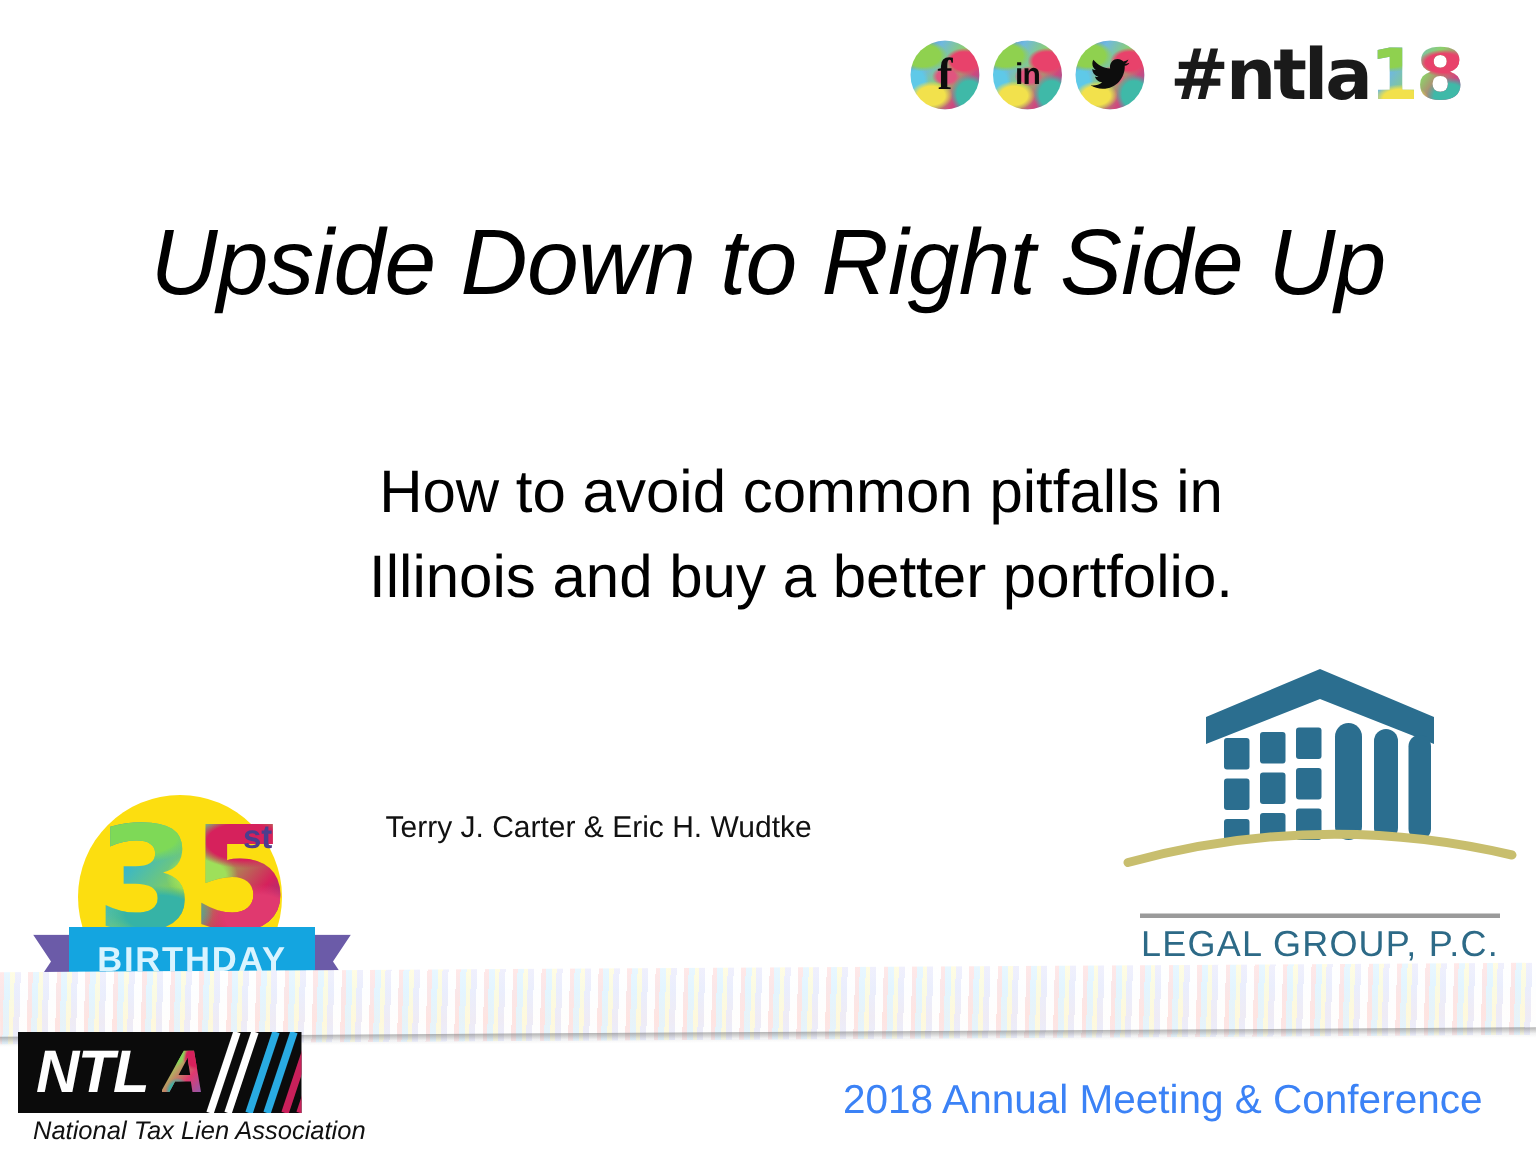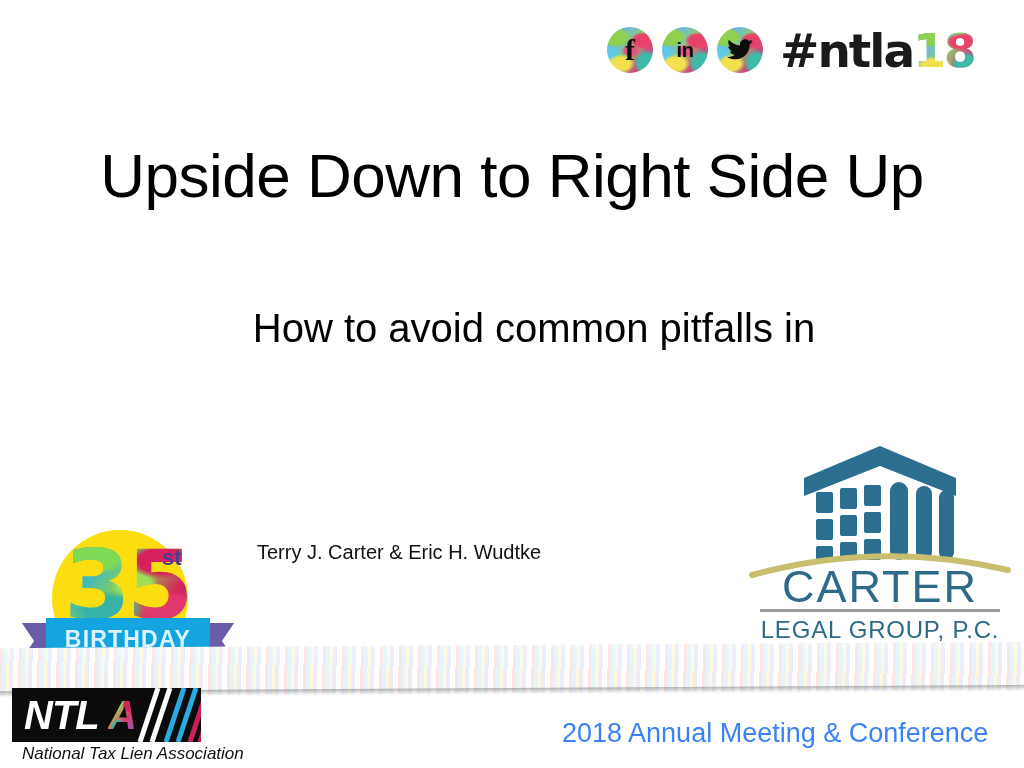--- a/index.html
+++ b/index.html
@@ -102,20 +102,21 @@
     left: 0;
     top: 143px;
     width: 1024px;
     text-align: center;
     font-size: 62px;
     font-weight: 400;
     color: #000000;
     letter-spacing: -0.5px;
     line-height: 1.05;
     white-space: nowrap;
+    font-style: italic;
   }
 
   .slide-subtitle {
     position: absolute;
     left: 0;
     top: 300px;
     width: 1024px;
     text-align: center;
     font-size: 40px;
     font-weight: 400;
@@ -401,20 +402,21 @@
     <div class="hashtag-text">
       <span class="hashtag-dark">#ntla</span>
       <span class="hashtag-color">18</span>
     </div>
   </div>
 
   <div class="slide-title">Upside Down to Right Side Up</div>
 
   <div class="slide-subtitle">
     <span class="sub-line">How to avoid common pitfalls in</span>
+    <span class="sub-line">Illinois and buy a better portfolio.</span>
   </div>
 
   <div class="presenters">Terry J. Carter &amp; Eric H. Wudtke</div>
 
   <div class="birthday-badge">
     <div class="bd-circle"></div>
     <div class="bd-21">35</div>
     <div class="bd-st">st</div>
     <div class="bd-ribbon-left"></div>
     <div class="bd-ribbon-right"></div>
@@ -445,21 +447,20 @@
         <rect x="90" y="38" width="18" height="78" rx="9"></rect>
         <rect x="116" y="42" width="16" height="74" rx="8"></rect>
         <rect x="139" y="46" width="15" height="70" rx="7.5"></rect>
       </g>
     </svg>
 
     <svg class="carter-arc" width="264" height="34" viewBox="0 0 264 34">
       <path d="M4 31 Q132 -4 260 26" stroke="#C8BE6E" stroke-width="6" fill="none" stroke-linecap="round"></path>
     </svg>
 
-    <div class="carter-name">CARTER</div>
     <div class="carter-rule"></div>
     <div class="carter-sub">LEGAL GROUP, P.C.</div>
   </div>
 
   <div class="pastel-band"></div>
   <div class="pastel-shadow"></div>
 
   <div class="ntla-logo">
     <div class="ntla-block">
       <span class="ntla-ntl">NTL</span>

